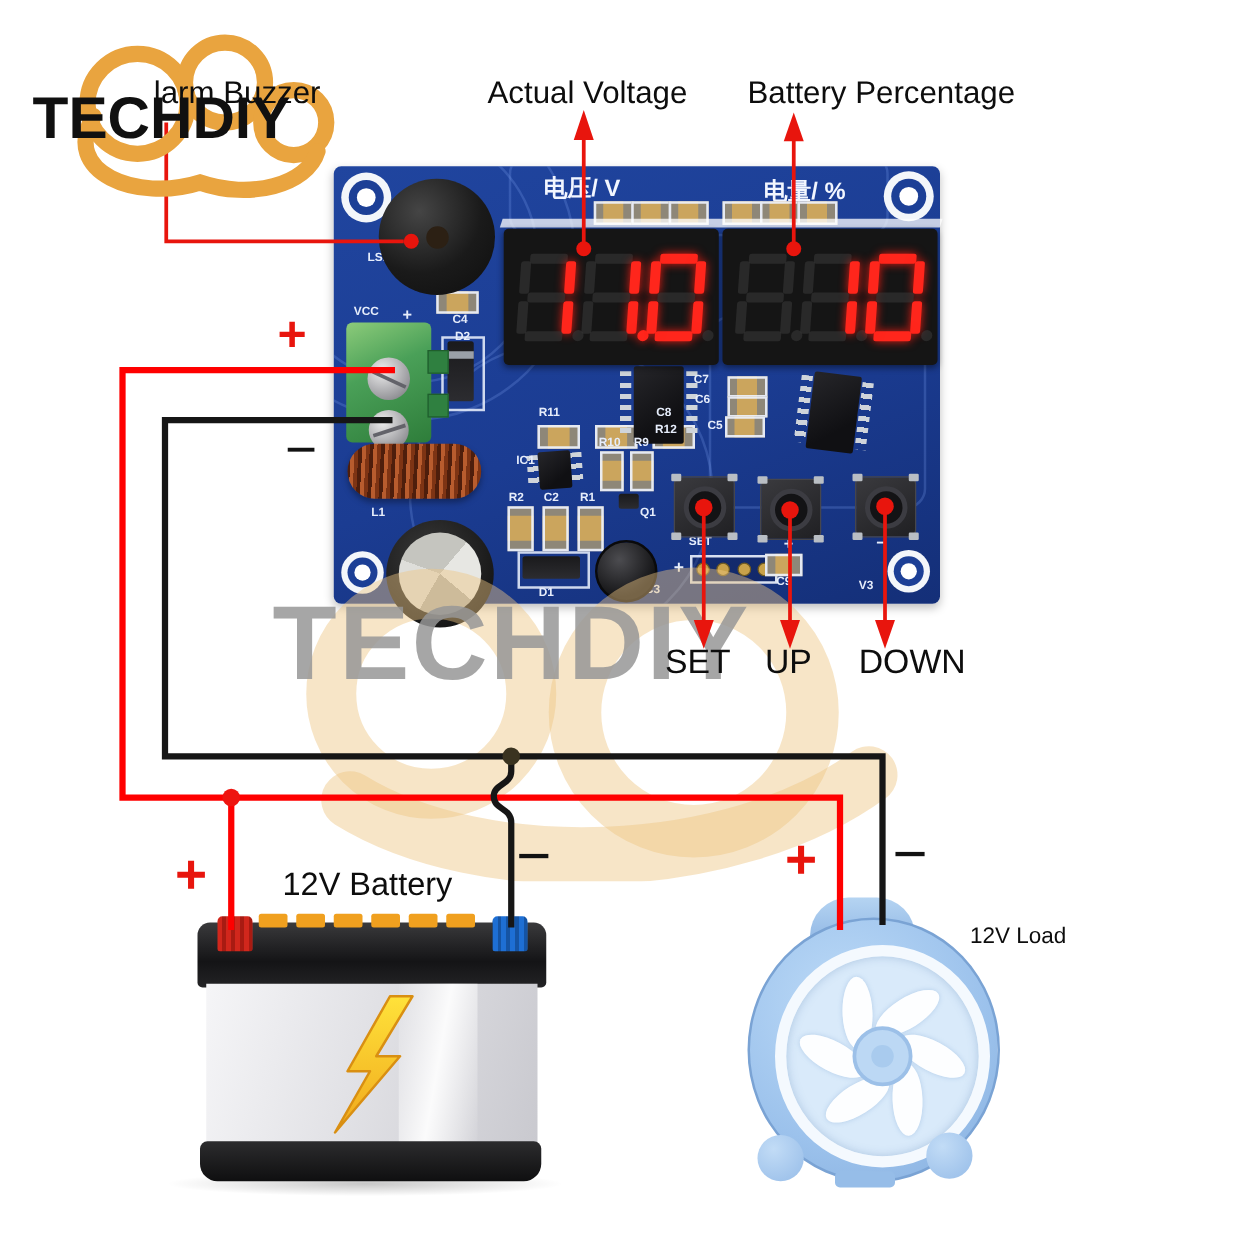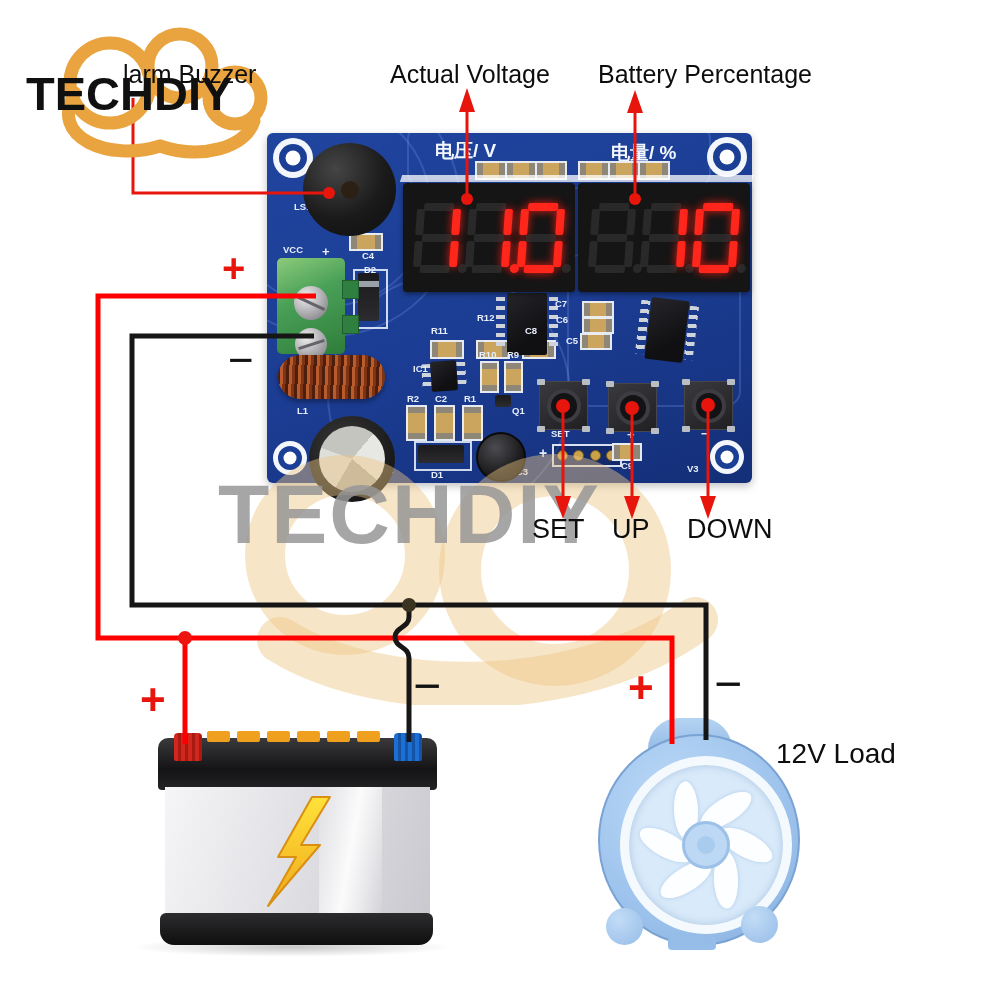--- a/index.html
+++ b/index.html
@@ -347,21 +347,21 @@
     <div class="rchip" style="left:345px;top:310px;width:26px;height:14px;"></div>
 
     <div id="silk-layer">
         <span class="silk" style="left: 27px; top: 68px;">LS1</span>
         <span class="silk" style="left: 56px; top: 72px; font-size: 15px;">+</span>
         <span class="silk" style="left: 16px; top: 111px;">VCC</span>
         <span class="silk" style="left: 55px; top: 111px; font-size: 13px;">+</span>
         <span class="silk" style="left: 95px; top: 117px;">C4</span>
         <span class="silk" style="left: 97px; top: 131px;">D2</span>
         <span class="silk" style="left: 164px; top: 192px;">R11</span>
-        <span class="silk" style="left: 210px; top: 179px;">R12</span>
+        <span class="silk" style="left: 210px; top: 205px; padding-left: 47px;">R12</span>
         <span class="silk" style="left: 258px; top: 192px;">C8</span>
         <span class="silk" style="left: 146px; top: 230px;">IC1</span>
         <span class="silk" style="left: 212px; top: 216px;">R10</span>
         <span class="silk" style="left: 240px; top: 216px;">R9</span>
         <span class="silk" style="left: 140px; top: 260px;">R2</span>
         <span class="silk" style="left: 168px; top: 260px;">C2</span>
         <span class="silk" style="left: 197px; top: 260px;">R1</span>
         <span class="silk" style="left: 245px; top: 272px;">Q1</span>
         <span class="silk" style="left: 30px; top: 272px;">L1</span>
         <span class="silk" style="left: 114px; top: 331px;">C1</span>
@@ -465,21 +465,22 @@
     <path d="M45,75 C18,120 80,144 130,128 C170,142 216,130 224,103" fill="none" stroke="#e9a43f" stroke-width="13" stroke-linecap="round"></path>
   </svg>
   <div class="logo-text">TECHDIY</div>
 
   <div class="ann" style="left:123px;top:60px;">larm Buzzer</div>
   <div class="ann" style="left:390px;top:60px;">Actual Voltage</div>
   <div class="ann" style="left:598px;top:60px;">Battery Percentage</div>
   <div class="ann" style="left:532px;top:514px;font-size:27px;">SET</div>
   <div class="ann" style="left:612px;top:514px;font-size:27px;">UP</div>
   <div class="ann" style="left:687px;top:514px;font-size:27px;">DOWN</div>
-  <div class="ann" style="left:776px;top:738px;font-size:28px;">12V Load</div>
+  <div class="ann" style="left:226px;top:692px;font-size:26px;">12V Battery</div>
+  <div class="ann" style="left:776px;top:738px;font-size:18px;">12V Load</div>
 
   <div class="big-plus" style="left:222px;top:248px;font-size:40px;">+</div>
   <div class="big-minus" style="left:228px;top:338px;font-size:44px;">−</div>
   <div class="big-plus" style="left:140px;top:678px;">+</div>
   <div class="big-minus" style="left:413px;top:662px;">−</div>
   <div class="big-plus" style="left:628px;top:666px;">+</div>
   <div class="big-minus" style="left:714px;top:660px;">−</div>
 
 </div>
 

